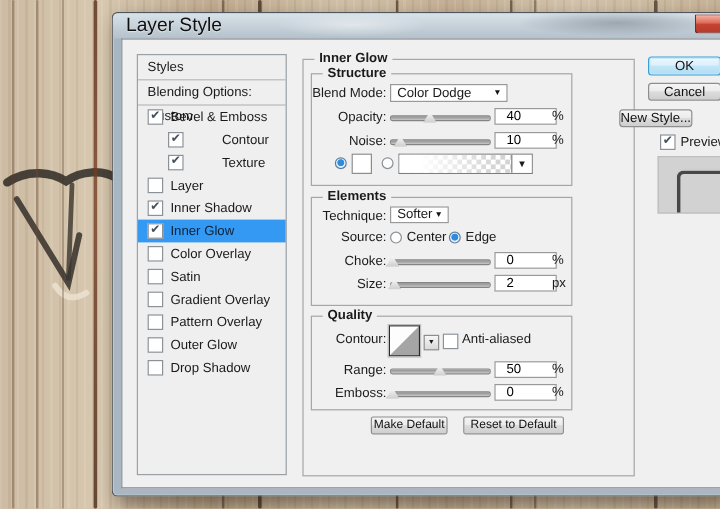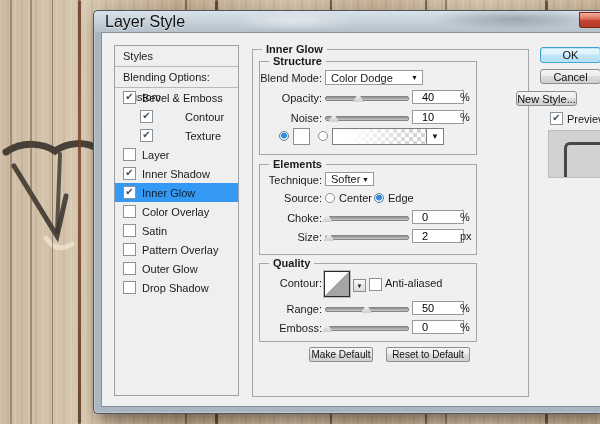--- a/index.html
+++ b/index.html
@@ -154,20 +154,24 @@
           <div class="s-item">
             <span class="cb"></span>
             <span>Color Overlay</span>
           </div>
           <div class="s-item">
             <span class="cb"></span>
             <span>Satin</span>
           </div>
           <div class="s-item">
             <span class="cb"></span>
+            <span>Gradient Overlay</span>
+          </div>
+          <div class="s-item">
+            <span class="cb"></span>
             <span>Pattern Overlay</span>
           </div>
           <div class="s-item">
             <span class="cb"></span>
             <span>Outer Glow</span>
           </div>
           <div class="s-item">
             <span class="cb"></span>
             <span>Drop Shadow</span>
           </div>

